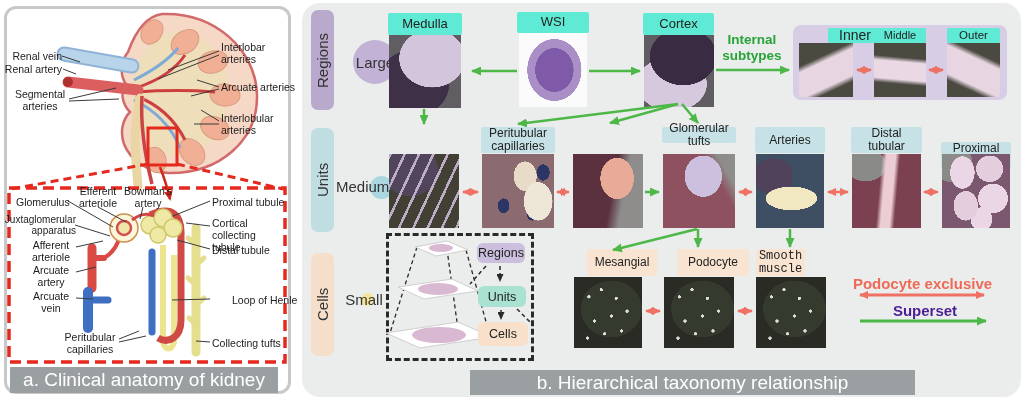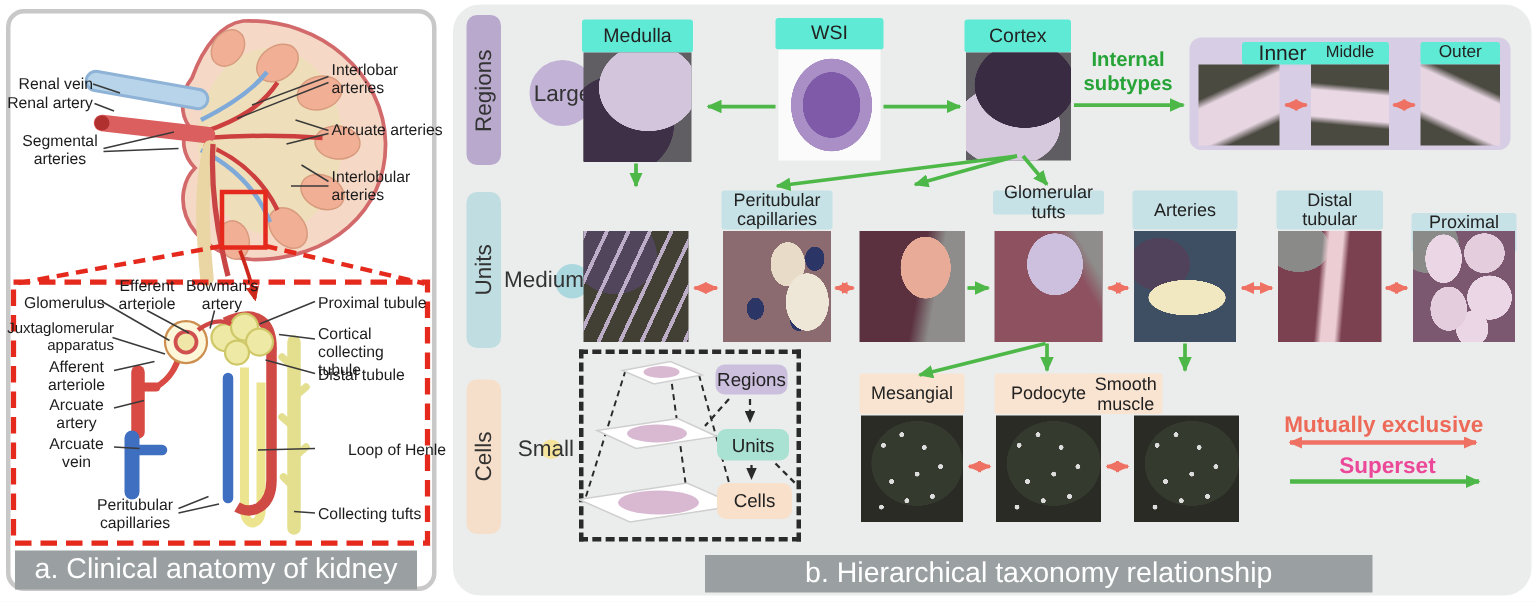--- a/index.html
+++ b/index.html
@@ -9,21 +9,21 @@
   
   .panel-a-bg{left:4px;top:6px;width:287px;height:388px;background:#fff;border:3px solid #c8c8c8;border-radius:12px;box-sizing:border-box;}
   .panel-b-bg{left:302px;top:3px;width:719px;height:394px;background:#ebedec;border-radius:18px;}
   .caption{display:flex;align-items:center;justify-content:center;background:#9aa0a2;color:#fff;font-size:19px;}
   
   .rail{writing-mode:vertical-rl;transform:rotate(180deg);display:flex;align-items:center;justify-content:center;border-radius:7px;font-size:15px;color:#333;}
   .circle{border-radius:50%;display:flex;align-items:center;justify-content:center;font-size:15px;color:#333;}
   .scale-txt{font-size:15px;color:#333;}
   
   .hdr{display:flex;align-items:center;justify-content:center;text-align:center;font-size:12px;line-height:1.08;color:#222;border-radius:2px;padding:0 1px;box-sizing:border-box;}
-  .hdr-purple{background:#5eead4;} .hdr-teal{background:#c6e2e6;} .hdr-peach{background:#f9e3d1;}
+  .hdr-purple{background:#5eead4;} .hdr-teal{background:#c6e2e6;} .hdr-peach{background:#f9e3d1;margin-left:14px;}
   .hdr-lg{font-size:13px;}
   .timg{box-sizing:border-box;}
   .img-medulla{background:radial-gradient(46% 40% at 60% 32%,#d2c5dc 0 99%,transparent 100%),radial-gradient(50% 46% at 34% 66%,#3e3047 0 99%,transparent 100%),#605d63;}
   .img-wsi{background:radial-gradient(40% 42% at 52% 50%,#7e5aa8 0 70%,#a98fc6 71% 99%,transparent 100%),#fbfbfb;}
   .img-cortex{background:radial-gradient(48% 40% at 56% 30%,#382b42 0 99%,transparent 100%),radial-gradient(50% 38% at 40% 68%,#d7c9dd 0 99%,transparent 100%),#5f5c62;}
   .img-inner{background:linear-gradient(155deg,#4b4a41 0 30%,#e7d6e2 38% 72%,#4b4a41 80%);}
   .img-middle{background:linear-gradient(185deg,#4b4a41 0 28%,#ead9e5 36% 66%,#4b4a41 74%);}
   .img-outer{background:linear-gradient(205deg,#4b4a41 0 26%,#e7d6e2 34% 70%,#4b4a41 78%);}
   .img-microvasc{background:repeating-linear-gradient(115deg,rgba(202,185,214,.9) 0 2.5px,transparent 2.5px 13px),radial-gradient(40% 35% at 30% 22%,#51455c 0 99%,transparent 100%),#423f35;}
   .img-peritub{background:radial-gradient(20% 26% at 78% 64%,#eee6d6 0 99%,transparent 100%),radial-gradient(16% 20% at 60% 30%,#e8dcc8 0 99%,transparent 100%),radial-gradient(9% 11% at 85% 25%,#2c3666 0 99%,transparent 100%),radial-gradient(8% 10% at 70% 80%,#2c3666 0 99%,transparent 100%),radial-gradient(8% 10% at 30% 70%,#2c3666 0 99%,transparent 100%),#8b6a70;}
@@ -32,21 +32,21 @@
   .img-arteries{background:radial-gradient(38% 16% at 52% 60%,#f1e8c2 0 99%,transparent 100%),radial-gradient(30% 24% at 25% 30%,#51425c 0 99%,transparent 100%),#3e4f63;}
   .img-distal{background:linear-gradient(95deg,transparent 0 40%,#eccdd3 46% 58%,transparent 64%),radial-gradient(30% 22% at 20% 15%,#8a8a88 0 99%,transparent 100%),#7b4150;}
   .img-proximal{background:radial-gradient(18% 22% at 30% 25%,#ead6e4 0 99%,transparent 100%),radial-gradient(20% 18% at 70% 20%,#e4cede 0 99%,transparent 100%),radial-gradient(22% 20% at 75% 60%,#ead6e4 0 99%,transparent 100%),radial-gradient(18% 20% at 35% 70%,#e4cede 0 99%,transparent 100%),radial-gradient(16% 16% at 58% 88%,#ead6e4 0 99%,transparent 100%),radial-gradient(30% 26% at 15% 12%,#8a8a88 0 99%,transparent 100%),#7c5870;}
   .img-cell{background:radial-gradient(2.5px 2.5px at 22% 28%,#ddd 60%,transparent 70%),radial-gradient(2.5px 2.5px at 40% 18%,#ddd 60%,transparent 70%),radial-gradient(2.5px 2.5px at 62% 30%,#ddd 60%,transparent 70%),radial-gradient(2.5px 2.5px at 78% 48%,#ddd 60%,transparent 70%),radial-gradient(2.5px 2.5px at 55% 55%,#ddd 60%,transparent 70%),radial-gradient(2.5px 2.5px at 30% 62%,#ddd 60%,transparent 70%),radial-gradient(2.5px 2.5px at 45% 80%,#ddd 60%,transparent 70%),radial-gradient(2.5px 2.5px at 70% 76%,#ddd 60%,transparent 70%),radial-gradient(2.5px 2.5px at 20% 86%,#ddd 60%,transparent 70%),radial-gradient(45% 40% at 55% 45%,#353a2f 0 99%,transparent 100%),#292b24;}
   .subtypes-box{background:#d7cde4;border-radius:8px;}
   .dash-box{border:3px dashed #2a2a2a;box-sizing:border-box;}
   .chip{display:flex;align-items:center;justify-content:center;border-radius:6px;font-size:12.5px;color:#222;}
   .chip-purple{background:#cbbfdd;} .chip-mint{background:#a9e2d2;} .chip-peach{background:#f8e0cb;}
   .green-lbl{color:#27a437;font-weight:bold;font-size:13.5px;text-align:center;line-height:1.15;}
   .legend-red{color:#ed6a58;font-weight:bold;font-size:15px;text-align:center;}
-  .legend-green{color:#ec4899;font-weight:bold;font-size:15px;text-align:center;}
+  .legend-green{color:#4c1d95;font-weight:bold;font-size:15px;text-align:center;}
   
   .lbl{font-size:10.5px;color:#1c1c1c;line-height:1.12;}
   .t-right{text-align:right;} .t-center{text-align:center;} .nowrap{white-space:nowrap;}
   svg.overlay{position:absolute;left:0;top:0;pointer-events:none;}
   .z1{z-index:1}.z4{z-index:4}.z5{z-index:5}.z6{z-index:6}
 </style>
 </head>
 <body>
 
 <div class="canvas">
@@ -106,24 +106,24 @@
   <div class="abs chip chip-purple z6" style="left:477px;top:243px;width:48px;height:20px;">Regions</div>
   <div class="abs chip chip-mint z6" style="left:478px;top:286px;width:48px;height:21px;">Units</div>
   <div class="abs chip chip-peach z6" style="left:478px;top:322px;width:50px;height:24px;">Cells</div>
 
   <div class="abs hdr hdr-peach z4" style="left:573px;top:249px;width:70px;height:27px;">Mesangial</div>
   <div class="abs timg img-cell z4" style="left:574px;top:277px;width:68px;height:71px;"></div>
 
   <div class="abs hdr hdr-peach z4" style="left:663px;top:249px;width:72px;height:27px;">Podocyte</div>
   <div class="abs timg img-cell z4" style="left:664px;top:277px;width:70px;height:71px;"></div>
 
-  <div class="abs hdr hdr-peach z4" style="left:726px;top:249px;width:49px;height:27px;">Smooth muscle</div>
+  <div class="abs hdr hdr-peach z4" style="left:742px;top:249px;width:49px;height:27px;font-family:Liberation Mono, monospace;">Smooth muscle</div>
   <div class="abs timg img-cell z4" style="left:756px;top:277px;width:70px;height:71px;"></div>
 
-  <div class="abs legend-red z6" style="left:850px;top:275px;width:145px;">Mutually exclusive</div>
+  <div class="abs legend-red z6" style="left:850px;top:275px;width:145px;">Podocyte exclusive</div>
   <div class="abs legend-green z6" style="left:870px;top:302px;width:110px;">Superset</div>
 
   <div class="abs caption z6" style="left:10px;top:367px;width:268px;height:26px;">a. Clinical anatomy of kidney</div>
   <div class="abs caption z6" style="left:470px;top:370px;width:445px;height:25px;">b. Hierarchical taxonomy relationship</div>
 
   <div class="abs lbl t-right z6" style="left:8px;top:51px;width:54px;">Renal vein</div>
   <div class="abs lbl t-right z6" style="left:2px;top:64px;width:60px;">Renal artery</div>
   <div class="abs lbl t-center z6" style="left:12px;top:89px;width:56px;">Segmental arteries</div>
   <div class="abs lbl z6" style="left:221px;top:42px;width:62px;">Interlobar arteries</div>
   <div class="abs lbl nowrap z6" style="left:221px;top:82px;">Arcuate arteries</div>

